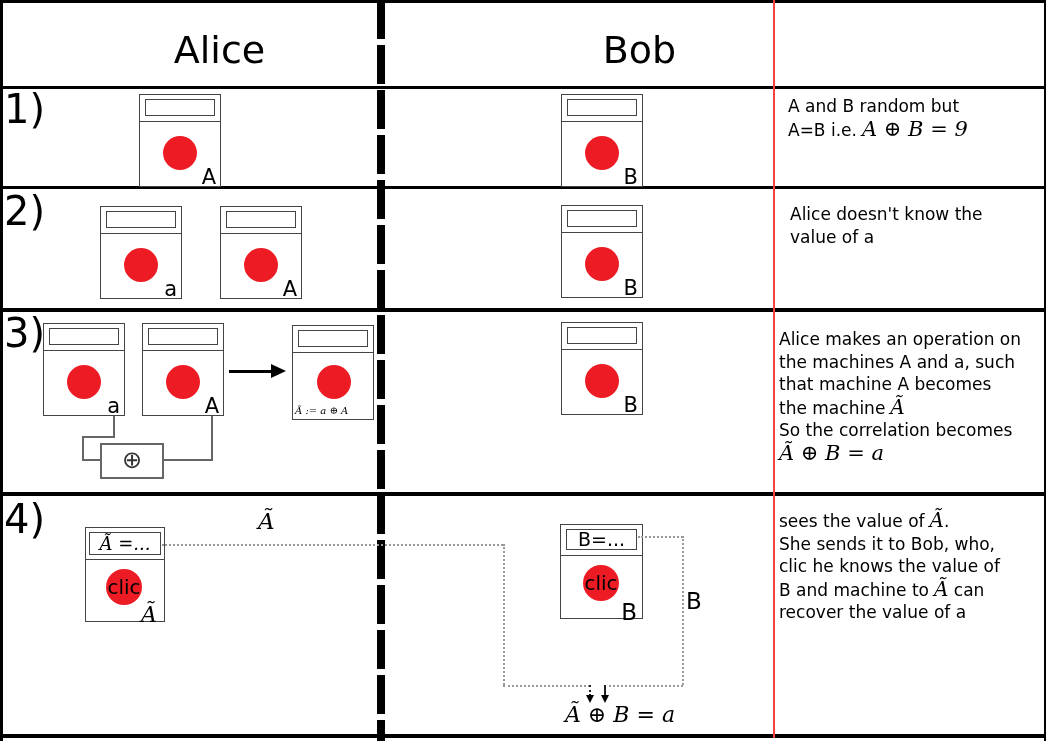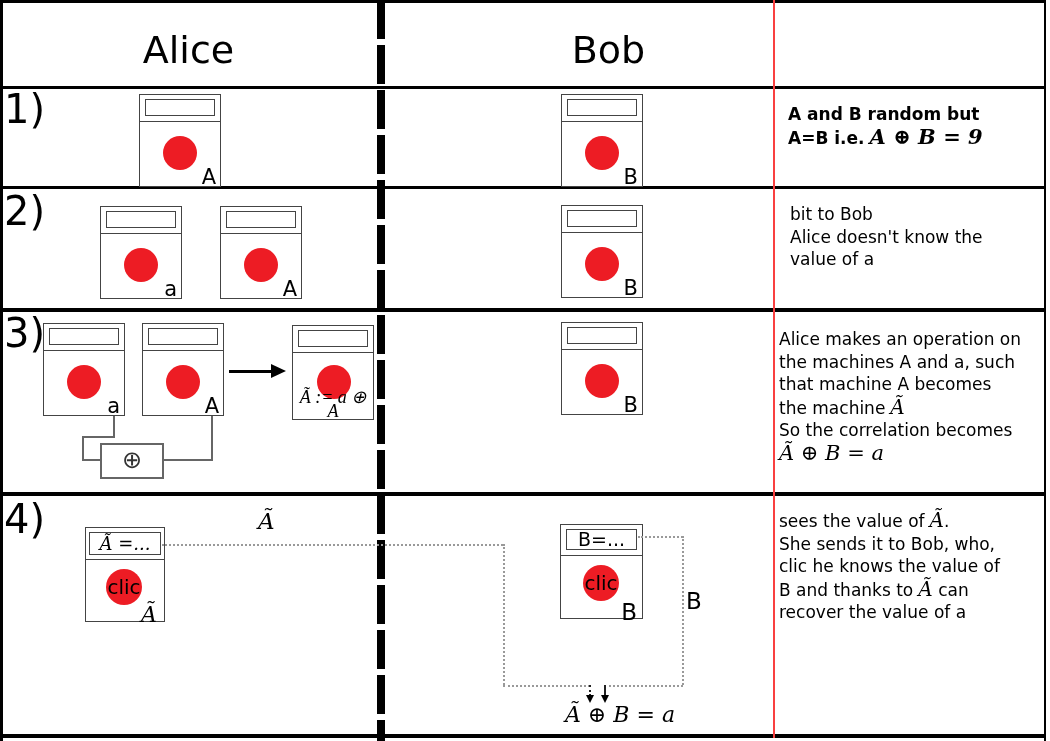--- a/index.html
+++ b/index.html
@@ -5,21 +5,21 @@
   html,body{margin:0;padding:0;background:#fff;}
   #stage{position:relative;width:1050px;height:741px;background:#fff;overflow:hidden;
          font-family:"DejaVu Sans","Liberation Sans",sans-serif;color:#000;}
   
   .hline{position:absolute;left:0;width:1046px;background:#000;}
   .vline{position:absolute;top:0;height:741px;background:#000;}
   .vdash{position:absolute;top:0;height:741px;width:8px;left:377px;
          background:repeating-linear-gradient(to bottom,#000 0 39px,transparent 39px 45px);}
   .vred{position:absolute;top:0;height:738px;width:2px;left:773px;background:#f94040;}
   
-  .colhead{position:absolute;top:28px;font-size:38px;text-align:center;}
+  .colhead{position:absolute;top:28px;font-size:38px;text-align:center;padding-left:31px;}
   .rownum{position:absolute;left:4px;font-size:40px;line-height:42px;}
   
   .machine{position:absolute;width:82px;height:93px;border:1px solid #444;background:#fff;box-sizing:border-box;}
   .m-top{position:relative;height:26px;border-bottom:1px solid #444;}
   .m-slot{position:absolute;left:5px;right:5px;top:4px;height:15px;border:1px solid #444;
           text-align:center;overflow:visible;white-space:nowrap;}
   .m-body{position:relative;height:calc(100% - 27px);}
   .m-btn{position:absolute;width:34px;height:34px;border-radius:50%;background:#ed1c24;
          left:23px;top:14px;text-align:center;color:#000;}
   .m-label{position:absolute;right:4px;bottom:-2px;font-size:21px;line-height:22px;}
@@ -132,21 +132,21 @@
         <div class="m-btn"></div>
       <div class="m-label">A</div>
       </div>
   </div>
   <div class="machine" style="left:292px;top:325px;height:95px;">
     <div class="m-top">
         <div class="m-slot"></div>
       </div>
     <div class="m-body">
         <div class="m-btn" style="left:24px;top:12px;"></div>
-      <div class="m-label math" style="left:2px;right:2px;bottom:1px;font-size:18px;line-height:14px;text-align:center;font-family:Liberation Serif, serif;">Ã := a ⊕ A</div>
+      <div class="m-label math" style="left:2px;right:2px;bottom:1px;font-size:10px;line-height:14px;">Ã := a ⊕ A</div>
       </div>
   </div>
   <div class="machine" style="left:561px;top:322px;">
     <div class="m-top">
         <div class="m-slot"></div>
       </div>
     <div class="m-body">
         <div class="m-btn"></div>
       <div class="m-label">B</div>
       </div>
@@ -191,41 +191,40 @@
   <div class="dh" style="left:638px;top:536px;width:45px;"></div>
   <div class="dv" style="left:682px;top:536px;height:149px;"></div>
   <div class="dh" style="left:604px;top:685px;width:79px;"></div>
   <div class="svb" style="left:604px;top:685px;height:11px;"></div>
   <div class="ahead" style="left:601px;top:695px;"></div>
 
   <div class="wlabel math" style="left:258px;top:508px;">Ã</div>
   <div class="wlabel" style="left:686px;top:588px;font-family:'DejaVu Sans','Liberation Sans',sans-serif;font-style:normal;">B</div>
   <div class="wlabel math" style="left:540px;top:702px;width:160px;text-align:center;font-size:22px;">Ã ⊕ B = a</div>
 
-  <div class="note" style="left:788px;top:103px;width:252px;font-weight:bold;">
+  <div class="note" style="left:788px;top:95px;width:252px;">
     <div>A and B random but</div>
     <div><span>A=B i.e.</span><span class="math m1">A ⊕ B = 9</span></div>
   </div>
 
   <div class="note" style="left:790px;top:203px;width:252px;">
-    <div>bit to Bob</div>
     <div>Alice doesn't know the</div>
     <div>value of a</div>
   </div>
 
   <div class="note" style="left:779px;top:328px;width:264px;">
     <div>Alice makes an operation on</div>
     <div>the machines A and a, such</div>
     <div>that machine A becomes</div>
     <div class="c"><span>the machine</span><span class="math m1" style="font-size:20px;">Ã</span></div>
     <div>So the correlation becomes</div>
     <div class="c math" style="font-size:21px;">Ã ⊕ B = a</div>
   </div>
 
   <div class="note" style="left:779px;top:509px;width:264px;">
     <div><span>sees the value of</span><span class="math m1" style="font-size:20px;">Ã</span><span>.</span></div>
     <div>She sends it to Bob, who,</div>
     <div>clic he knows the value of</div>
-    <div><span>B and thanks to</span><span class="math m1" style="font-size:20px;">Ã</span> <span>can</span></div>
+    <div><span>B and machine to</span><span class="math m1" style="font-size:20px;">Ã</span> <span>can</span></div>
     <div>recover the value of a</div>
   </div>
 
 </div>
 
 </body></html>

